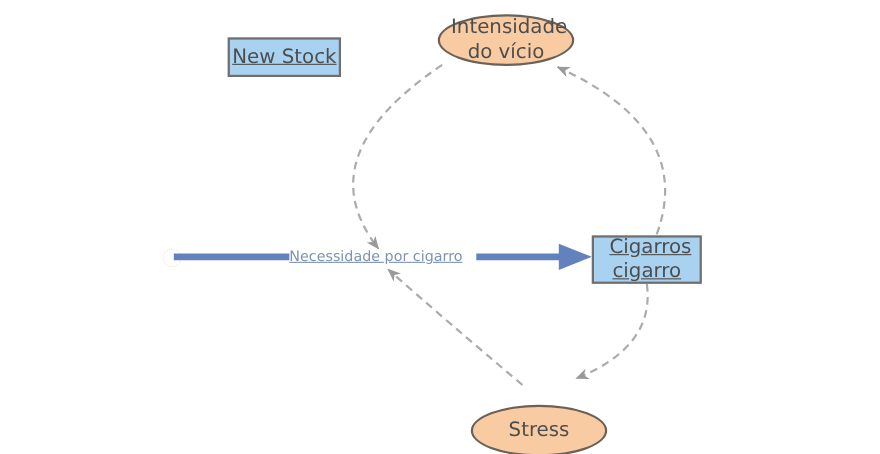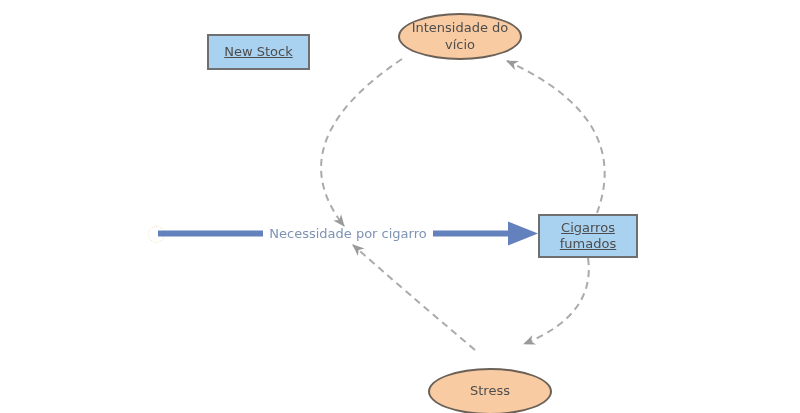--- a/index.html
+++ b/index.html
@@ -34,36 +34,36 @@
   .link-arrowhead-fill { fill: var(--link-arrowhead, #9a9a9a); }
 
   .flow-label {
     position: absolute;
     left: 263px; top: 225px;
     width: 170px; height: 17px;
     background: var(--canvas-bg, #ffffff);
     color: var(--flow-label-text, #7e93b3);
     font-size: 13px;
     line-height: 17px;
-    text-align: center;
     white-space: nowrap;
     z-index: 2;
     cursor: default;
+    text-decoration: underline;
   }
 
   .node {
     position: absolute;
     z-index: 4;
     box-sizing: border-box;
     display: flex;
     align-items: center;
     justify-content: center;
     text-align: center;
     color: var(--node-text, #4d4d4d);
-    font-size: 13px;
+    font-size: 18px;
     line-height: 1.25;
     cursor: default;
   }
   .node-stock {
     background: var(--stock-fill, #a9d2f1);
     border: 2px solid var(--stock-border, #6f6f6f);
     text-decoration: underline;
   }
   .node-aux {
     background: var(--aux-fill, #f9cba3);
@@ -116,20 +116,20 @@
 
   <div id="node-new-stock" class="node node-stock">
     <span class="node-label">New Stock</span>
   </div>
 
   <div id="node-intensidade" class="node node-aux">
     <span class="node-label">Intensidade do vício</span>
   </div>
 
   <div id="node-cigarros" class="node node-stock">
-    <span class="node-label">Cigarros fumados</span>
+    <span class="node-label">Cigarros cigarro</span>
   </div>
 
   <div id="node-stress" class="node node-aux">
     <span class="node-label">Stress</span>
   </div>
 
 </div>
 
 </body></html>

